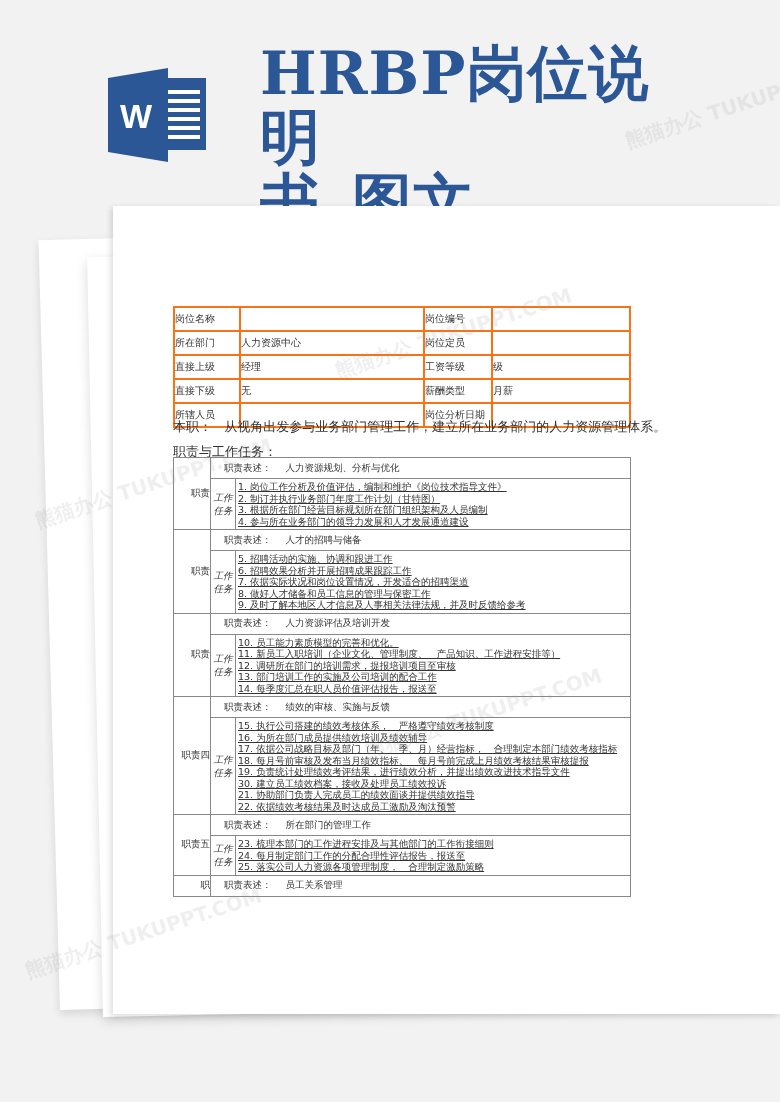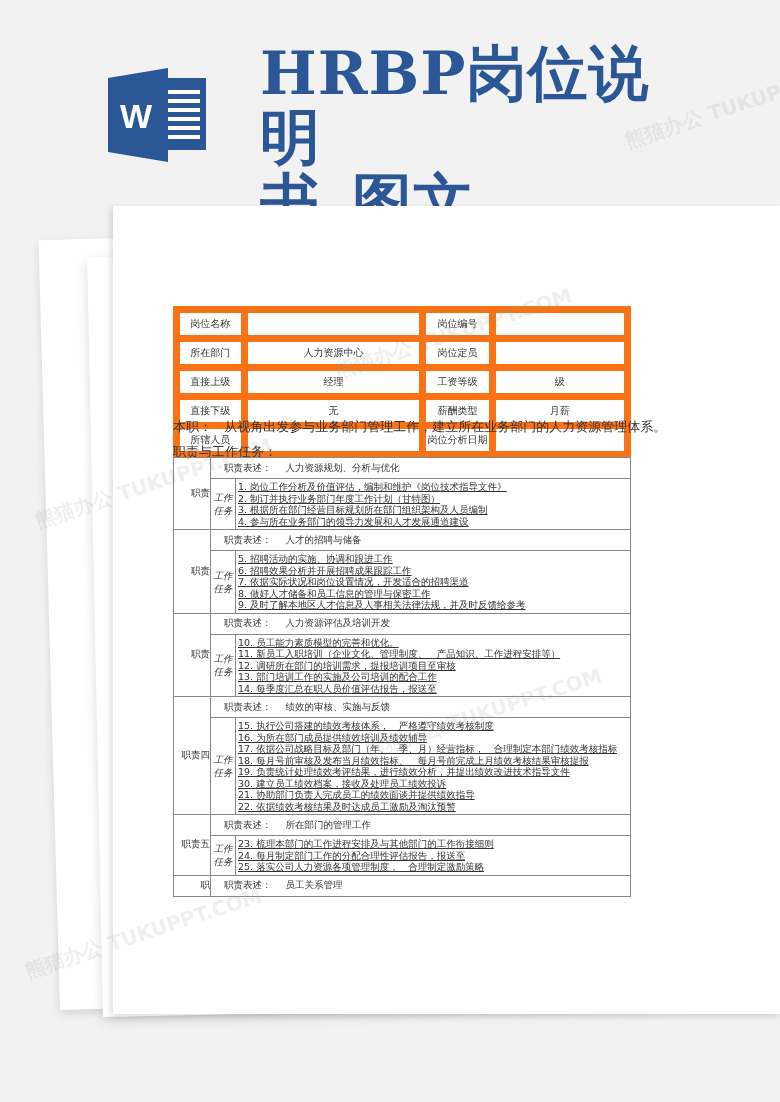--- a/index.html
+++ b/index.html
@@ -5,21 +5,21 @@
   html,body{margin:0;padding:0;}
   body{width:780px;height:1102px;background:#f2f2f2;position:relative;overflow:hidden;font-family:"DejaVu Sans","Liberation Sans",sans-serif;color:#333;}
   .hdr{position:absolute;left:0;top:0;width:780px;height:200px;}
   .word-icon{position:absolute;left:108px;top:68px;width:102px;height:94px;}
   .big-title{position:absolute;left:260px;top:41px;width:420px;font-family:"DejaVu Serif","Liberation Serif",serif;font-weight:bold;color:#2b5797;font-size:60px;line-height:64px;letter-spacing:1px;}
   .sheet-back{position:absolute;left:60px;top:240px;width:700px;height:770px;background:#fff;box-shadow:0 4px 10px rgba(0,0,0,.12);transform:rotate(-1.6deg);transform-origin:left bottom;}
   .sheet-back2{position:absolute;left:95px;top:250px;width:680px;height:760px;background:#fff;box-shadow:0 4px 12px rgba(0,0,0,.15);transform:rotate(-1.2deg);}
   .sheet{position:absolute;left:113px;top:206px;width:667px;height:808px;background:#fff;box-shadow:-2px 2px 6px rgba(0,0,0,.15);}
   .doc-title{position:absolute;left:0;top:58px;width:555px;text-align:center;font-size:13px;color:#222;}
   .info{position:absolute;left:60px;top:100px;width:458px;border-collapse:collapse;font-size:10px;}
-  .info td{border:7px solid #f97316;height:22px;text-align:center;padding:0;}
+  .info td{border:2px solid #f97316;height:22px;padding:0;}
   .line{position:absolute;left:60px;font-size:13px;white-space:nowrap;}
   .duty{position:absolute;left:60px;top:251px;width:458px;border-collapse:collapse;font-size:9.5px;}
   .duty td{border:1px solid #888;padding:0;vertical-align:middle;}
   .duty .name{width:36px;text-align:right;}
   .duty .desc{height:20px;padding-left:13px;}
   .duty .desc span.v{margin-left:14px;}
   .duty .wk{width:24px;text-align:center;line-height:13px;font-style:italic;}
   .duty .tasks{padding:2px 2px;line-height:11.5px;text-decoration:underline;}
   .duty .tasks div{white-space:nowrap;}
   .wm{position:absolute;color:rgba(150,150,150,.15);font-size:20px;font-weight:bold;transform:rotate(-18deg);white-space:nowrap;pointer-events:none;}

